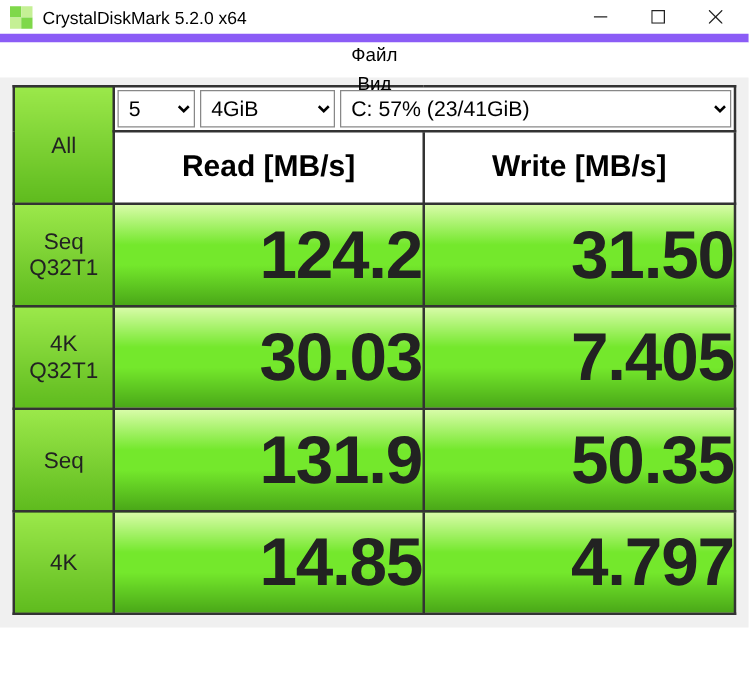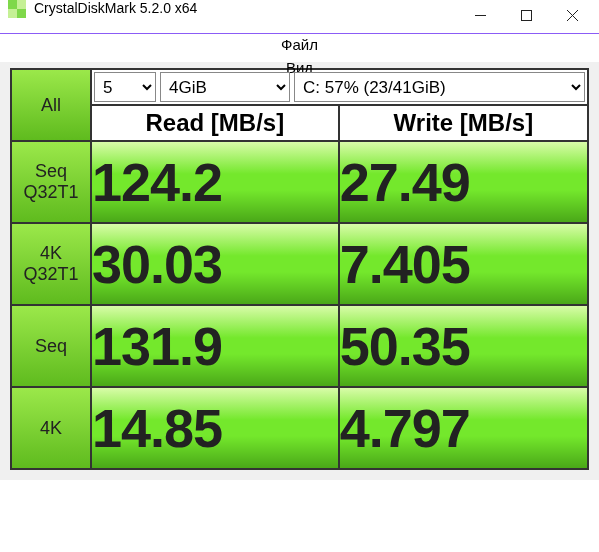--- a/index.html
+++ b/index.html
@@ -1,18 +1,18 @@
 <!DOCTYPE html>
 <html><head>
 <meta charset="utf-8">
 <style>
   * { box-sizing: border-box; margin: 0; padding: 0; }
   body { font-family: "Segoe UI", Tahoma, sans-serif; background: #fff; width: 599px; height: 552px; overflow: hidden; }
   
-  .titlebar { height: 34px; display: flex; align-items: flex-start; padding: 0 4px; background: #fff; border-bottom: 1px solid #8b5cf6; }
+  .titlebar { height: 34px; display: flex; align-items: center; padding: 13px 4px; background: #fff; border-bottom: 7px solid #8b5cf6; }
   .title-icon { width: 18px; height: 18px; margin: 0 8px 0 4px; display: flex; flex-wrap: wrap; }
   .title-icon span { width: 9px; height: 9px; }
   .ti1 { background: #7fd84a; }
   .ti2 { background: #c5f095; }
   .ti3 { background: #c5f095; }
   .ti4 { background: #7fd84a; }
   .title-text { font-size: 14px; color: #000; flex: 1; }
   .winbtns { display: flex; }
   .winbtn { width: 46px; height: 30px; display: flex; align-items: center; justify-content: center; color: #222; font-size: 12px; }
   .winbtn svg { width: 11px; height: 11px; }
@@ -24,26 +24,26 @@
   .table { border: 2px solid #333; border-collapse: collapse; width: 100%; background: #fff; }
   .table td, .table th { border: 2px solid #333; padding: 0; }
   
   .btn-cell { width: 80px; height: 70px; vertical-align: middle; text-align: center; background: linear-gradient(to bottom, #9be84a 0%, #5fbb1e 100%); }
   .btn-cell-short { height: 82px; }
   .btn-cell .lbl { font-size: 18px; color: #222; line-height: 1.15; font-weight: 400; }
   .btn-cell.small .lbl { font-size: 18px; }
   .controls { display: flex; gap: 4px; padding: 2px 2px; align-items: stretch; height: 34px; }
   select { font-size: 17px; padding: 2px 4px; border: 1px solid #888; background: #fff; height: 30px; }
   .sel1 { width: 62px; }
-  .sel2 { width: 130px; }
+  .sel2 { width: 108px; }
   .sel3 { flex: 1; }
   
-  .header-cell { text-align: center; font-size: 24px; font-weight: 700; padding: 4px 0; background: #fff; height: 36px; vertical-align: middle; }
+  .header-cell { text-align: center; font-size: 24px; font-weight: 700; padding: 4px 0; background: #fff; height: 58px; vertical-align: middle; }
   
-  .val-cell { background: linear-gradient(to bottom, #d8fca8 0%, #74e82c 40%, #74e82c 60%, #4aa818 100%); text-align: left; padding: 0 12px 0 0; vertical-align: middle; height: 82px; }
+  .val-cell { background: linear-gradient(to bottom, #d8fca8 0%, #74e82c 40%, #74e82c 60%, #4aa818 100%); text-align: right; padding: 0 12px 0 0; vertical-align: middle; height: 82px; }
   .val-cell .num { font-size: 54px; font-weight: 700; color: #222; font-family: Arial, sans-serif; letter-spacing: -1px; }
 </style>
 </head>
 <body>
 
 <div class="titlebar">
   <div class="title-icon">
     <span class="ti1"></span>
       <span class="ti2"></span>
       <span class="ti3"></span>
@@ -92,21 +92,21 @@
   </tr>
   <tr>
     <td class="header-cell">Read [MB/s]</td>
     <td class="header-cell">Write [MB/s]</td>
   </tr>
   <tr>
     <td class="btn-cell btn-cell-short small">
       <div class="lbl"><span>Seq</span><br><span>Q32T1</span></div>
     </td>
     <td class="val-cell"><span class="num">124.2</span></td>
-    <td class="val-cell"><span class="num">27.49</span></td>
+    <td class="val-cell"><span class="num">31.50</span></td>
   </tr>
   <tr>
     <td class="btn-cell btn-cell-short small">
       <div class="lbl"><span>4K</span><br><span>Q32T1</span></div>
     </td>
     <td class="val-cell"><span class="num">30.03</span></td>
     <td class="val-cell"><span class="num">7.405</span></td>
   </tr>
   <tr>
     <td class="btn-cell btn-cell-short">

